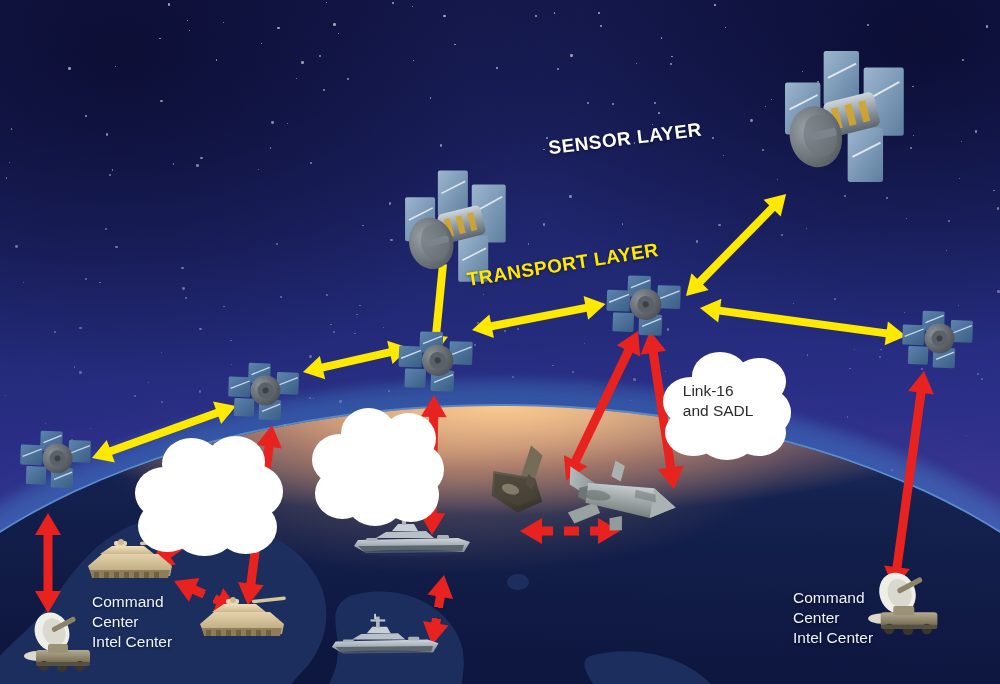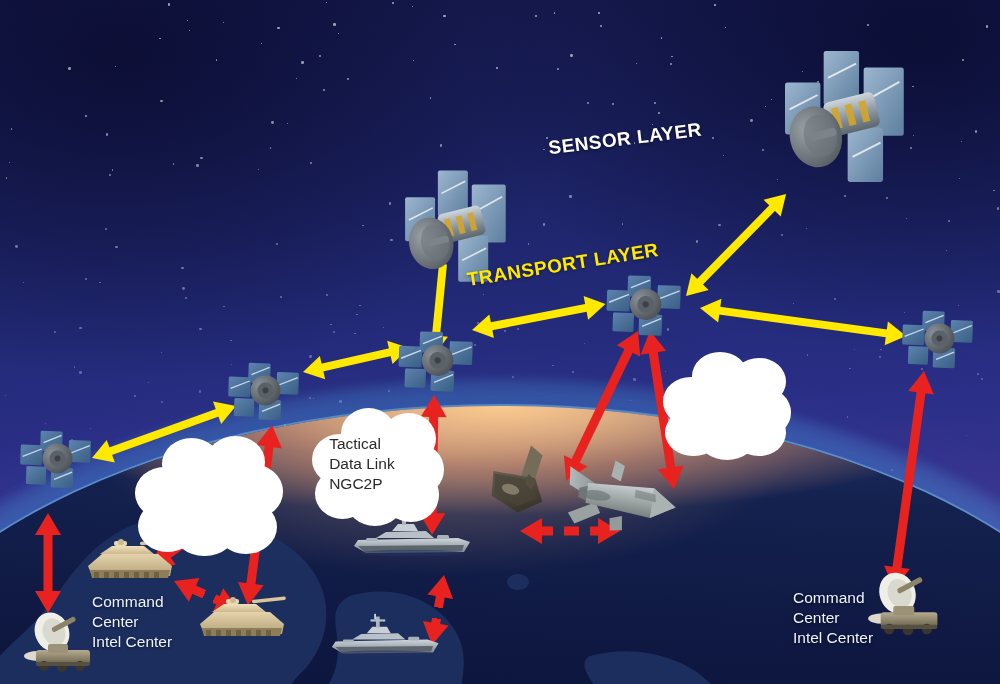--- a/index.html
+++ b/index.html
@@ -872,35 +872,34 @@
         <div class="lobes">
           <div class="lobe" style="left: 0px; top: 25.52px; width: 55.44px; height: 51.04px;"></div>
           <div class="lobe" style="left: 29.04px; top: 0px; width: 55.44px; height: 51.04px;"></div>
           <div class="lobe" style="left: 68.64px; top: 4.64px; width: 55.44px; height: 51.04px;"></div>
           <div class="lobe" style="left: 76.56px; top: 34.8px; width: 55.44px; height: 53.36px;"></div>
           <div class="lobe" style="left: 2.64px; top: 60.32px; width: 55.44px; height: 51.04px;"></div>
           <div class="lobe" style="left: 34.32px; top: 67.28px; width: 58.08px; height: 51.04px;"></div>
           <div class="lobe" style="left: 71.28px; top: 60.32px; width: 55.44px; height: 53.36px;"></div>
           <div class="lobe" style="left: 23.76px; top: 30.16px; width: 76.56px; height: 60.32px;"></div>
         </div>
-        <div class="txt" style="color: rgb(43, 43, 43); left: 17.16px; top: 25.52px;">Tactical
-Data Link
-NGC2P</div>
       </div>
       <div class="cloud" style="left: 660px; top: 352px; width: 134px; height: 106px;">
         <div class="lobes">
           <div class="lobe" style="left: 2.68px; top: 25.44px; width: 56.28px; height: 48.76px;"></div>
           <div class="lobe" style="left: 32.16px; top: 0px; width: 56.28px; height: 48.76px;"></div>
           <div class="lobe" style="left: 72.36px; top: 6.36px; width: 53.6px; height: 46.64px;"></div>
           <div class="lobe" style="left: 77.72px; top: 36.04px; width: 53.6px; height: 48.76px;"></div>
           <div class="lobe" style="left: 5.36px; top: 57.24px; width: 56.28px; height: 46.64px;"></div>
           <div class="lobe" style="left: 37.52px; top: 63.6px; width: 58.96px; height: 44.52px;"></div>
           <div class="lobe" style="left: 72.36px; top: 57.24px; width: 53.6px; height: 46.64px;"></div>
           <div class="lobe" style="left: 24.12px; top: 27.56px; width: 77.72px; height: 55.12px;"></div>
         </div>
+        <div class="txt" style="color: rgb(43, 43, 43); left: 22.78px; top: 28.62px;">Link-16
+and SADL</div>
       </div>
     </div>
 
   <div class="layer-label" id="sensor-layer-label">SENSOR LAYER</div>
   <div class="layer-label" id="transport-layer-label">TRANSPORT LAYER</div>
 
   <div class="gc-label" style="left:92px;top:592px;">Command
 Center
 Intel Center</div>
   <div class="gc-label" style="left:793px;top:588px;">Command

